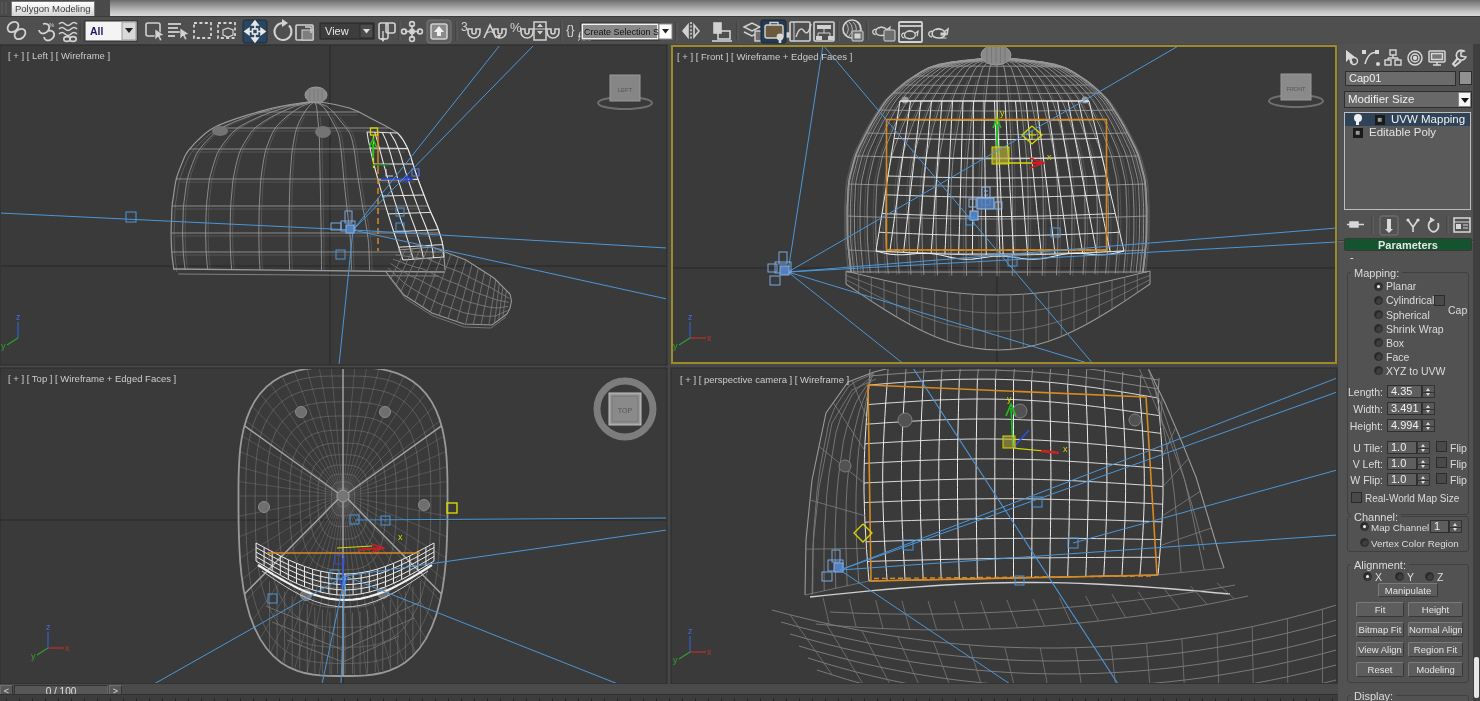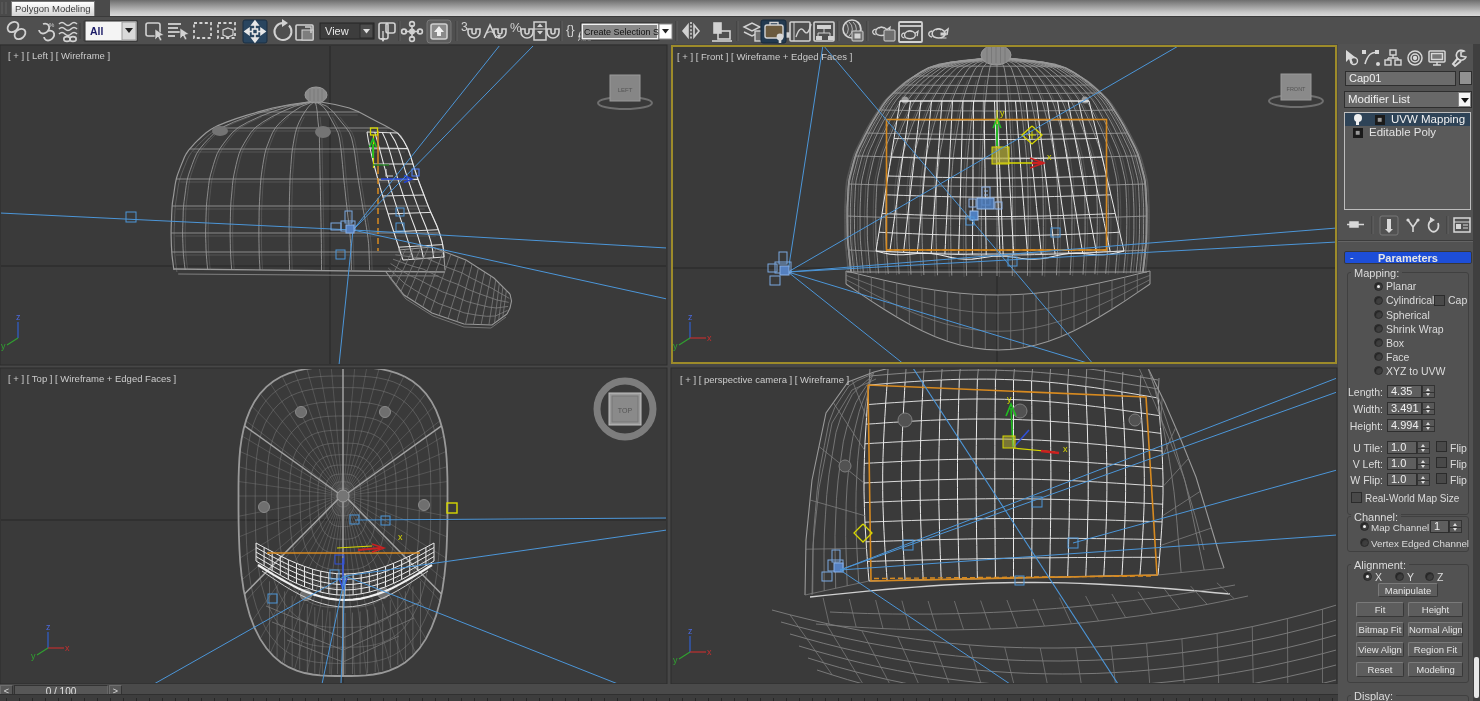--- a/index.html
+++ b/index.html
@@ -946,21 +946,21 @@
           <line x1="5" y1="17" x2="13" y2="17"></line>
           <line x1="9" y1="14" x2="9" y2="17"></line>
         </g>
         <g transform="translate(110,0)">
           <path d="M14,3 a5,5 0 1 0 2,6 l-5,-1 l0,-4 z" fill="none" stroke="#d8d8d8" stroke-width="1.6"></path>
           <path d="M8,10 l-5,6 l2,2 l6,-5" fill="none" stroke="#d8d8d8" stroke-width="2"></path>
         </g>
       </svg>
       <div class="field" style="left:7px;top:27px;width:111px;height:15px;line-height:13px;background:#6b6b6b">Cap01</div>
       <div style="position:absolute;left:121px;top:27px;width:13px;height:14px;background:#919191;border:1px solid #2e2e2e"></div>
-      <div class="field" style="left:6px;top:47px;width:128px;height:17px;line-height:15px;background:#686868;font-size:11.5px">Modifier List</div>
+      <div class="field" style="left:6px;top:47px;width:128px;height:17px;line-height:15px;background:#686868;font-size:11.5px">Modifier Size</div>
       <div style="position:absolute;left:120px;top:48px;width:13px;height:15px;background:#f4f4f4;border:1px solid #888"></div>
       <div style="position:absolute;left:123px;top:54px;width:0;height:0;border-left:4px solid transparent;border-right:4px solid transparent;border-top:5px solid #111"></div>
       <div style="position:absolute;left:6px;top:68px;width:127px;height:98px;background:#5a5a5a;border:1px solid #bdbdbd">
         <div style="position:absolute;left:0;top:0;width:125px;height:13px;background:#2e4357;color:#f2f2f2;font-size:11.5px;line-height:13px">
           <span style="position:absolute;left:9px;top:1px;width:8px;height:8px;border-radius:50%;background:#f0f0f0"></span>
           <span style="position:absolute;left:11px;top:8px;width:3px;height:4px;background:#f0f0f0"></span>
           <span style="position:absolute;left:30px;top:2px;width:10px;height:10px;background:#1a1a1a;color:#999;font-size:8px;text-align:center;line-height:10px">■</span>
           <span style="position:absolute;left:46px">UVW Mapping</span>
         </div>
         <div style="position:absolute;left:0;top:13px;width:125px;height:13px;color:#e2e2e2;font-size:11.5px;line-height:13px">
@@ -987,40 +987,40 @@
         <line x1="103" y1="2" x2="103" y2="20" stroke="#3d3d3d"></line>
         <line x1="104" y1="2" x2="104" y2="20" stroke="#646464"></line>
         <rect x="110" y="4" width="16" height="14" fill="none" stroke="#d8d8d8" stroke-width="1.5"></rect>
         <line x1="110" y1="8" x2="126" y2="8" stroke="#d8d8d8"></line>
         <rect x="112" y="10" width="5" height="5" fill="#d8d8d8"></rect>
         <line x1="119" y1="11" x2="124" y2="11" stroke="#d8d8d8"></line>
         <line x1="119" y1="14" x2="124" y2="14" stroke="#d8d8d8"></line>
       </svg>
       <div style="position:absolute;left:0;top:196px;width:136px;height:1px;background:#3c3c3c"></div>
       <div style="position:absolute;left:0;top:197px;width:136px;height:1px;background:#646464"></div>
-      <div style="position:absolute;left:6px;top:207px;width:128px;height:13px;background:#1d4ed8;border:1px solid #383838;border-radius:2px;color:#e6e6e6;font-size:11px;font-weight:bold;text-align:center;line-height:12px">Parameters</div>
+      <div style="position:absolute;left:6px;top:194px;width:128px;height:13px;background:#14532d;border:1px solid #383838;border-radius:2px;color:#e6e6e6;font-size:11px;font-weight:bold;text-align:center;line-height:12px">Parameters</div>
       <div style="position:absolute;left:12px;top:207px;color:#e6e6e6;font-size:11px;line-height:12px">-</div>
       <div class="grp" style="left:9px;top:228px;width:122px;height:243px;border-color:#404040"></div>
       <div class="glabel" style="left:13px;top:223px">Mapping:</div>
       <div class="radio on" style="left:36px;top:237.5px"></div>
       <div class="ptext" style="left:48px;top:236.0px">Planar</div>
       <div class="radio" style="left:36px;top:251.5px"></div>
       <div class="ptext" style="left:48px;top:250.0px">Cylindrical</div>
       <div class="radio" style="left:36px;top:266.0px"></div>
       <div class="ptext" style="left:48px;top:264.5px">Spherical</div>
       <div class="radio" style="left:36px;top:280.0px"></div>
       <div class="ptext" style="left:48px;top:278.5px">Shrink Wrap</div>
       <div class="radio" style="left:36px;top:294.0px"></div>
       <div class="ptext" style="left:48px;top:292.5px">Box</div>
       <div class="radio" style="left:36px;top:308.0px"></div>
       <div class="ptext" style="left:48px;top:306.5px">Face</div>
       <div class="radio" style="left:36px;top:322.0px"></div>
       <div class="ptext" style="left:48px;top:320.5px">XYZ to UVW</div>
       <div class="cb" style="left:96px;top:251px"></div>
-      <div class="ptext" style="left:110px;top:250px">Cap</div>
+      <div class="ptext" style="left:110px;top:260px">Cap</div>
       <div class="ptext" style="left:0;top:342px;width:45px;text-align:right">Length:</div>
       <div class="field" style="left:49px;top:341px;width:35px;height:13px;background:#5e5e5e">4.35</div>
       <div class="spin" style="left:84px;top:341px;height:13px">
         <i></i>
       </div>
       <div class="ptext" style="left:0;top:359px;width:45px;text-align:right">Width:</div>
       <div class="field" style="left:49px;top:358px;width:35px;height:13px;background:#5e5e5e">3.491</div>
       <div class="spin" style="left:84px;top:358px;height:13px">
         <i></i>
       </div>
@@ -1054,21 +1054,21 @@
       <div class="ptext" style="left:27px;top:449px;font-size:10px">Real-World Map Size</div>
       <div class="grp" style="left:9px;top:472px;width:122px;height:36px;border-color:#404040"></div>
       <div class="glabel" style="left:13px;top:467px">Channel:</div>
       <div class="radio on" style="left:22px;top:478px"></div>
       <div class="ptext" style="left:33px;top:478px;font-size:9.8px">Map Channel:</div>
       <div class="field" style="left:92px;top:476px;width:19px;height:13px;background:#5e5e5e">1</div>
       <div class="spin" style="left:111px;top:476px;height:13px">
         <i></i>
       </div>
       <div class="radio" style="left:22px;top:494px"></div>
-      <div class="ptext" style="left:33px;top:494px;font-size:9.8px">Vertex Edged Channel</div>
+      <div class="ptext" style="left:33px;top:494px;font-size:9.8px">Vertex Color Region</div>
       <div class="grp" style="left:9px;top:520px;width:122px;height:119px;border-color:#404040"></div>
       <div class="glabel" style="left:13px;top:515px">Alignment:</div>
       <div class="radio on" style="left:25px;top:528px"></div>
       <div class="ptext" style="left:37px;top:527px">X</div>
       <div class="radio" style="left:57px;top:528px"></div>
       <div class="ptext" style="left:69px;top:527px">Y</div>
       <div class="radio" style="left:87px;top:528px"></div>
       <div class="ptext" style="left:99px;top:527px">Z</div>
       <div class="pbtn" style="left:40px;top:539px;width:60px;height:14px;line-height:13px">Manipulate</div>
       <div class="pbtn" style="left:18px;top:558px;width:48px;height:15px;line-height:14px">Fit</div>

